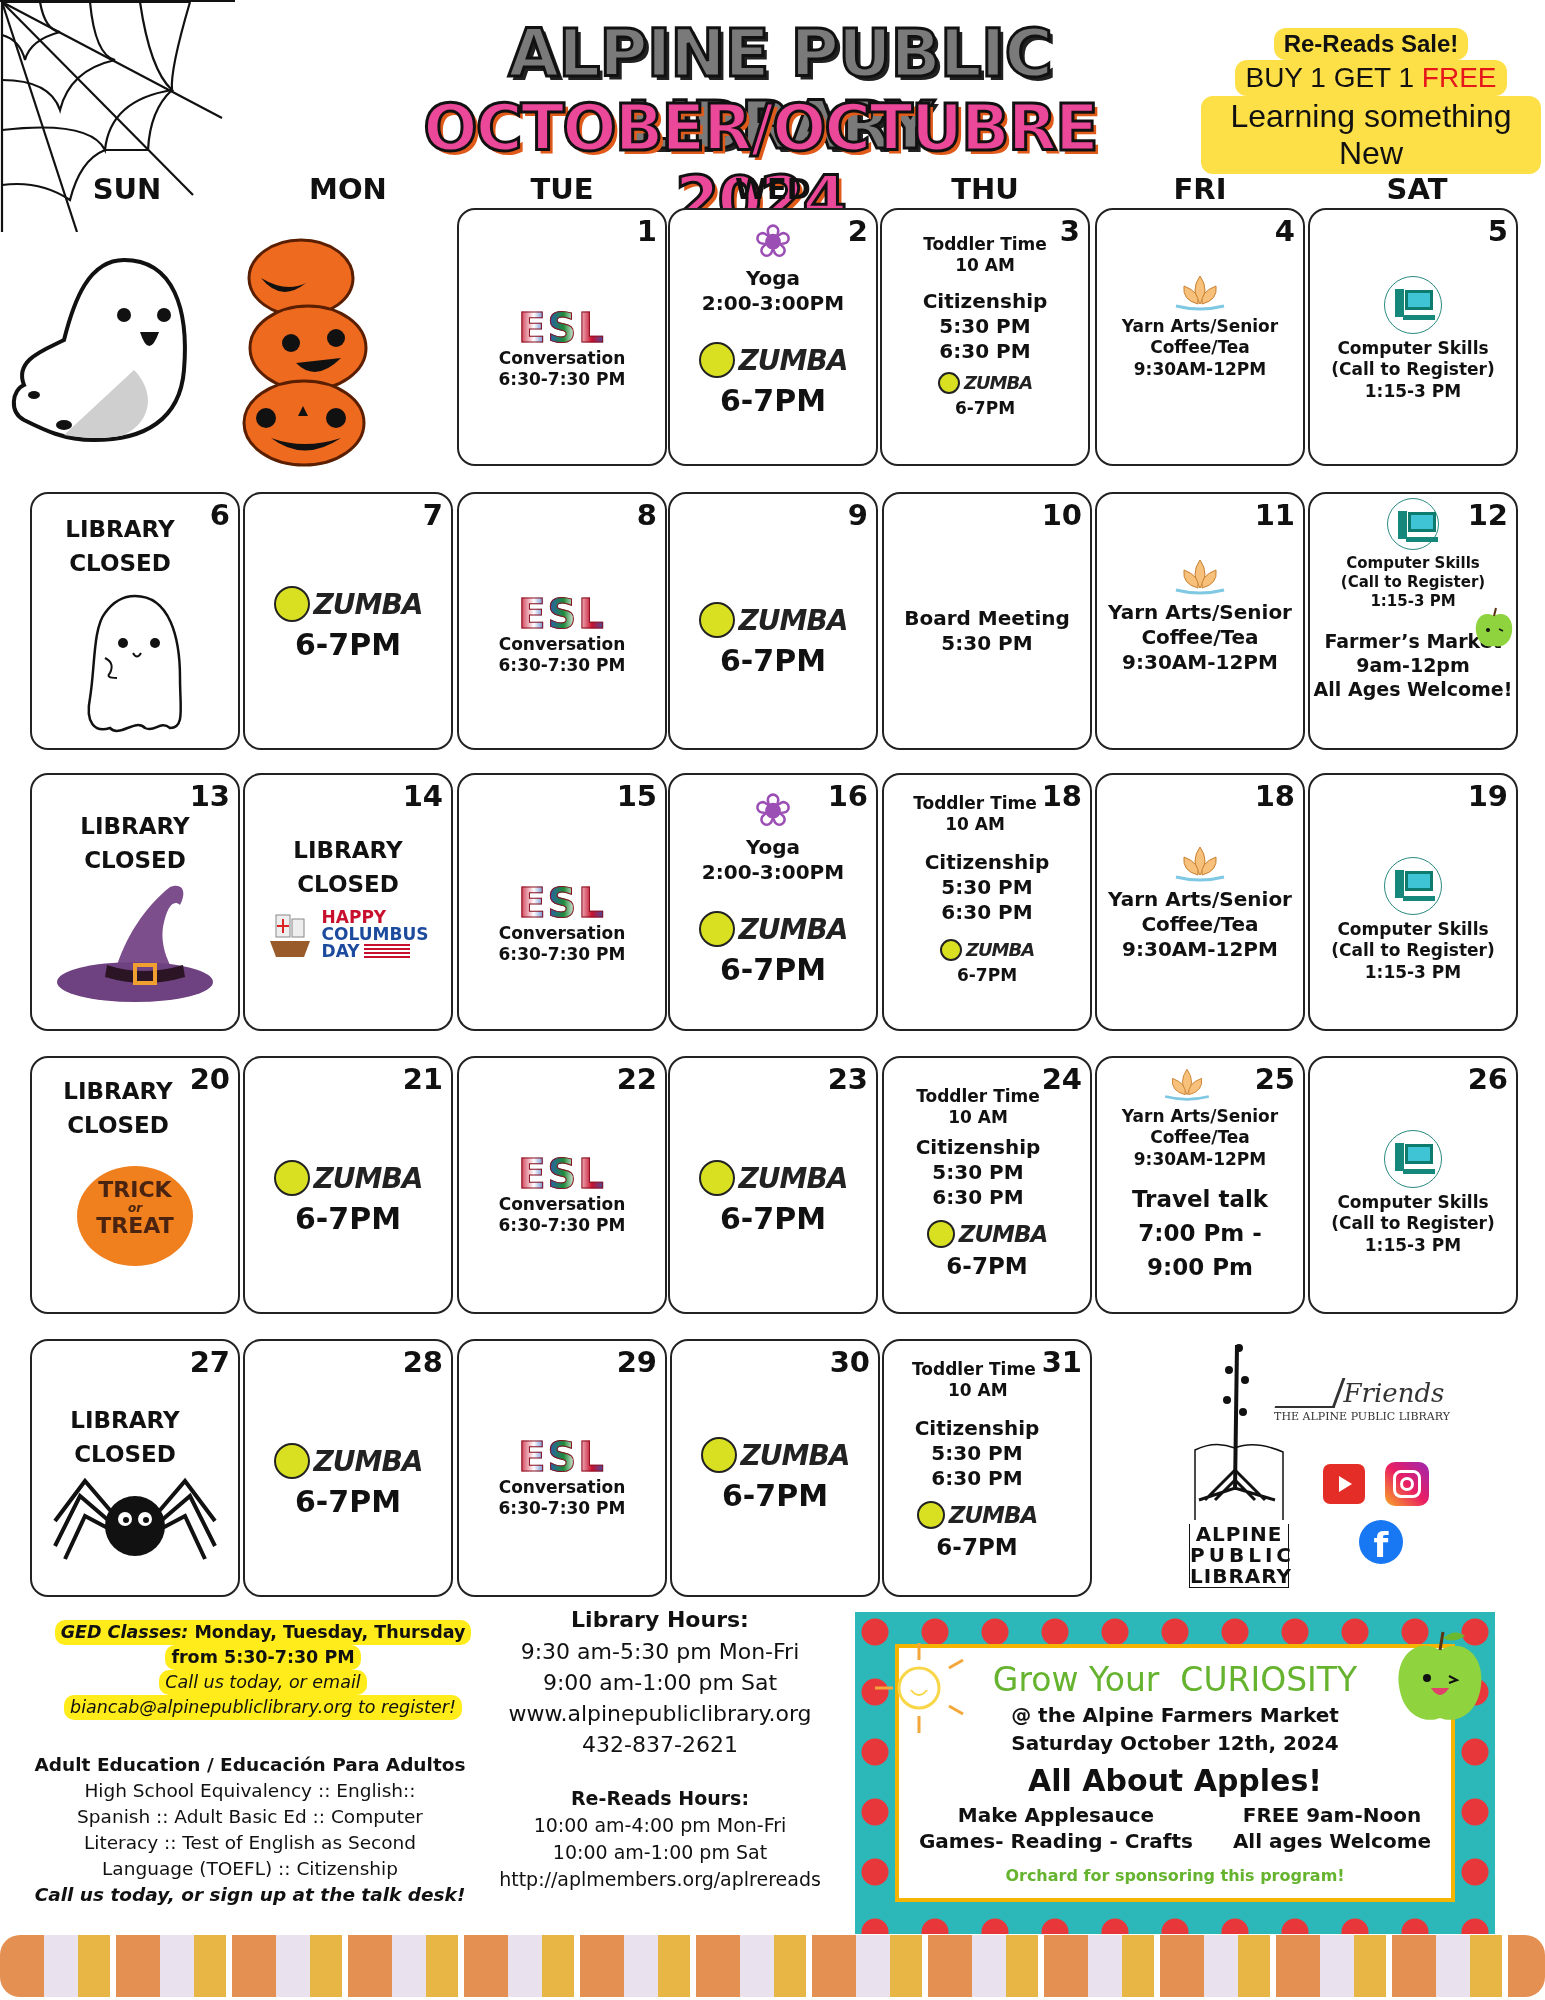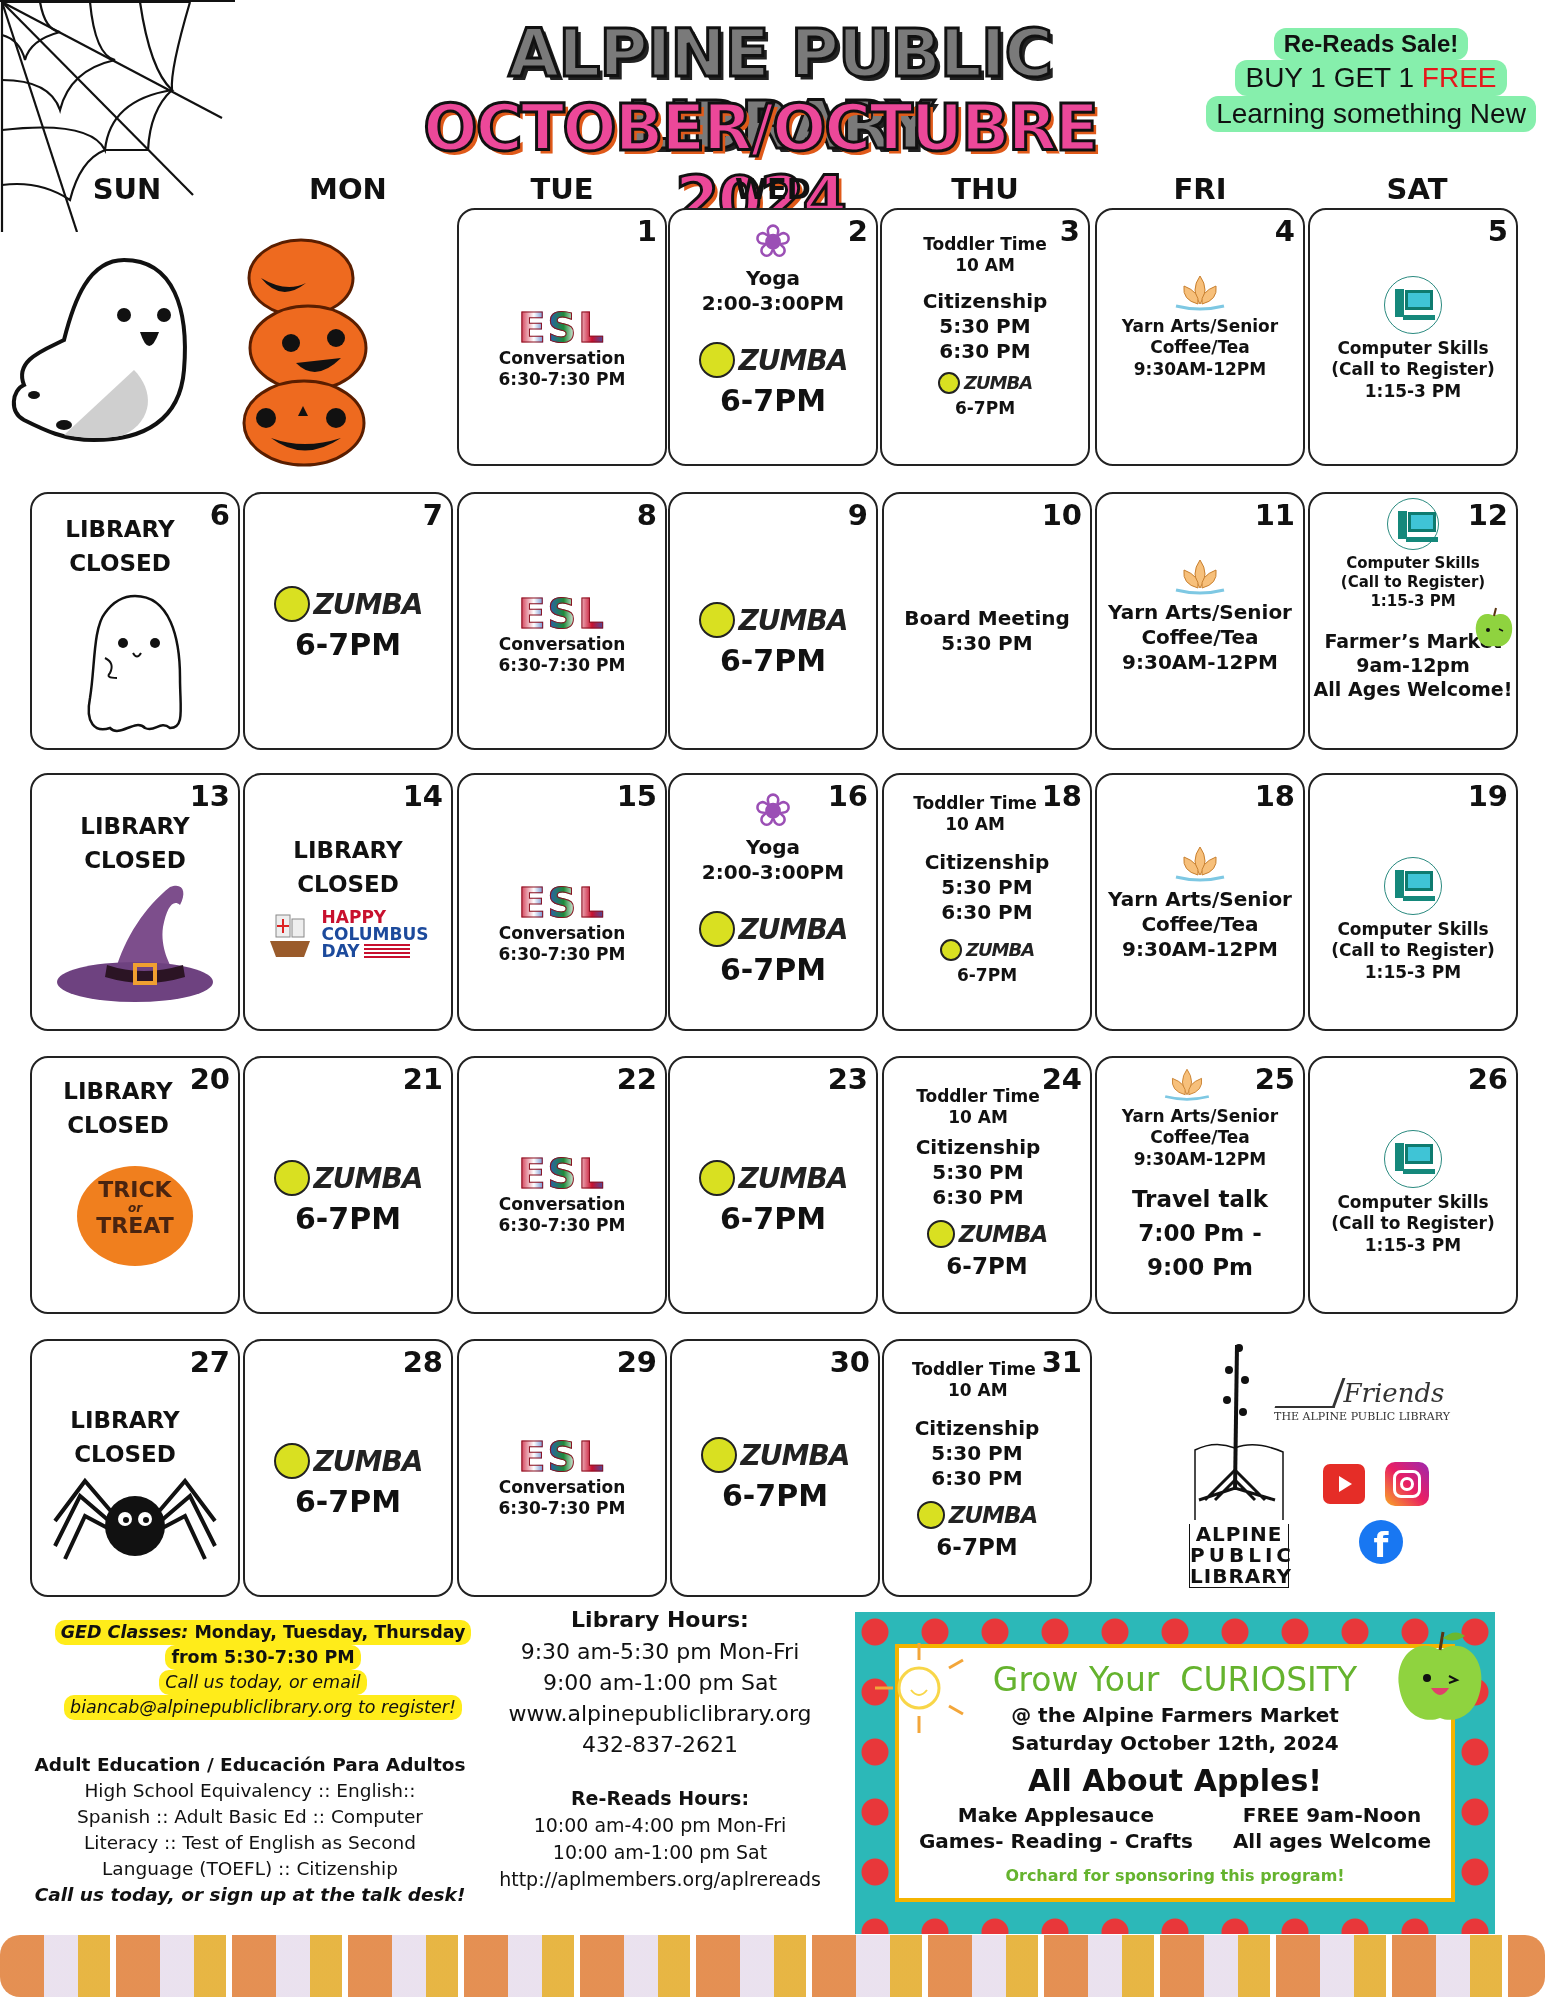--- a/index.html
+++ b/index.html
@@ -21,26 +21,26 @@
     position: absolute; left: 380px; top: 92px; width: 760px; text-align: center;
     font-family: "DejaVu Sans", sans-serif; font-weight: bold; font-size: 64px; letter-spacing: -2px;
     color: #ec4899;
     -webkit-text-stroke: 3px #111;
     text-shadow: 4px 4px 0 #e05a1a;
     line-height: 72px;
   }
 
   .promo { position: absolute; right: 4px; top: 28px; width: 340px; text-align: center; }
   .promo .line {
-    display: inline-block; background: #86efac; border-radius: 12px; padding: 2px 10px;
+    display: inline-block; background: #fde047; border-radius: 12px; padding: 2px 10px;
     font-family: "Liberation Sans", sans-serif; color: #111;
   }
   .promo .l1 { font-weight: bold; font-size: 24px; }
   .promo .l2 { font-size: 28px; }
-  .promo .l3 { font-size: 28px; }
+  .promo .l3 { font-size: 32px; }
   .promo .free { color: #e5171b; }
 
   
   .dayhdr {
     position: absolute; top: 172px; width: 210px; text-align: center;
     font-family: "DejaVu Sans", sans-serif; font-weight: bold; font-size: 29px; color: #111;
   }
 
   
   .cell {

